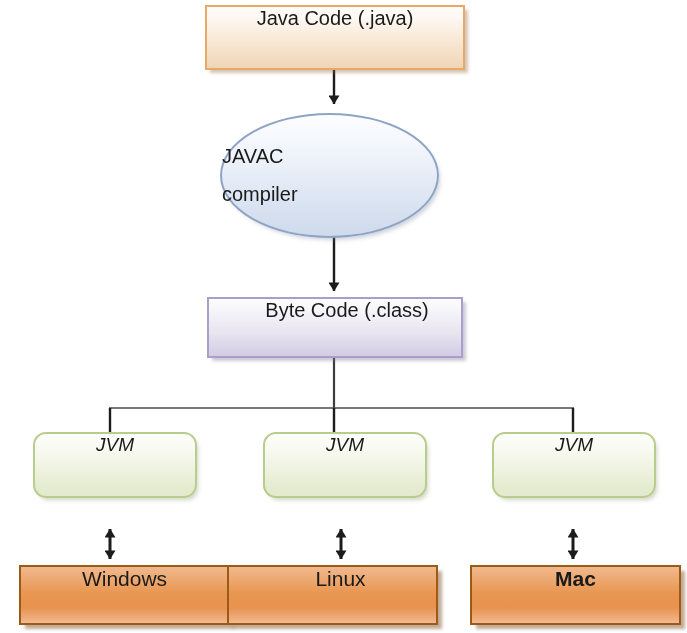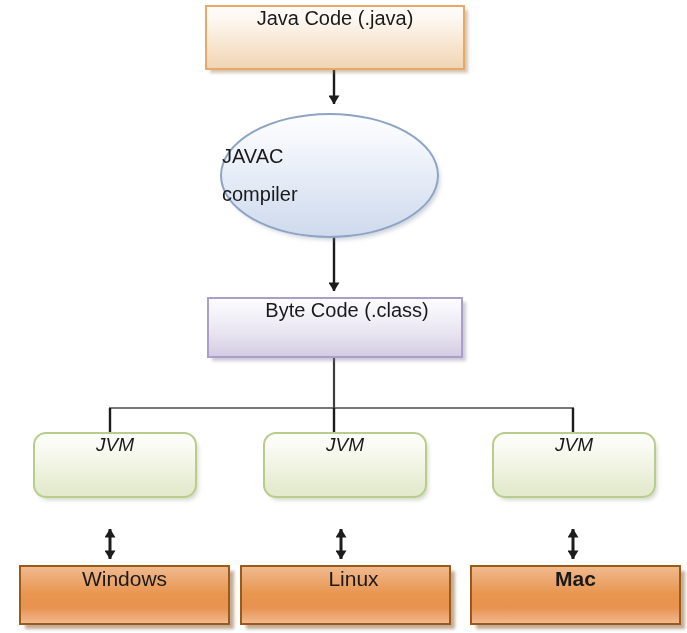--- a/index.html
+++ b/index.html
@@ -116,21 +116,21 @@
         #f0b98e 0%,
         #eeae7c 14%,
         #e8964f 48%,
         #e89250 72%,
         #efb183 95%,
         #f2bb92 100%);
     box-shadow: 5px 5px 3px -1px rgba(120,70,25,0.45);
     font-size: 21px;
   }
   .node-os.os-0 { left: 19px; }
-  .node-os.os-1 { left: 240px; padding-left: 16px; }
+  .node-os.os-1 { left: 227px; padding-left: 16px; }
   .node-os.os-2 { left: 470px; font-weight: bold; }
 
   
   #connectors {
     position: absolute;
     left: 0;
     top: 0;
     width: 687px;
     height: 633px;
     z-index: 1;

